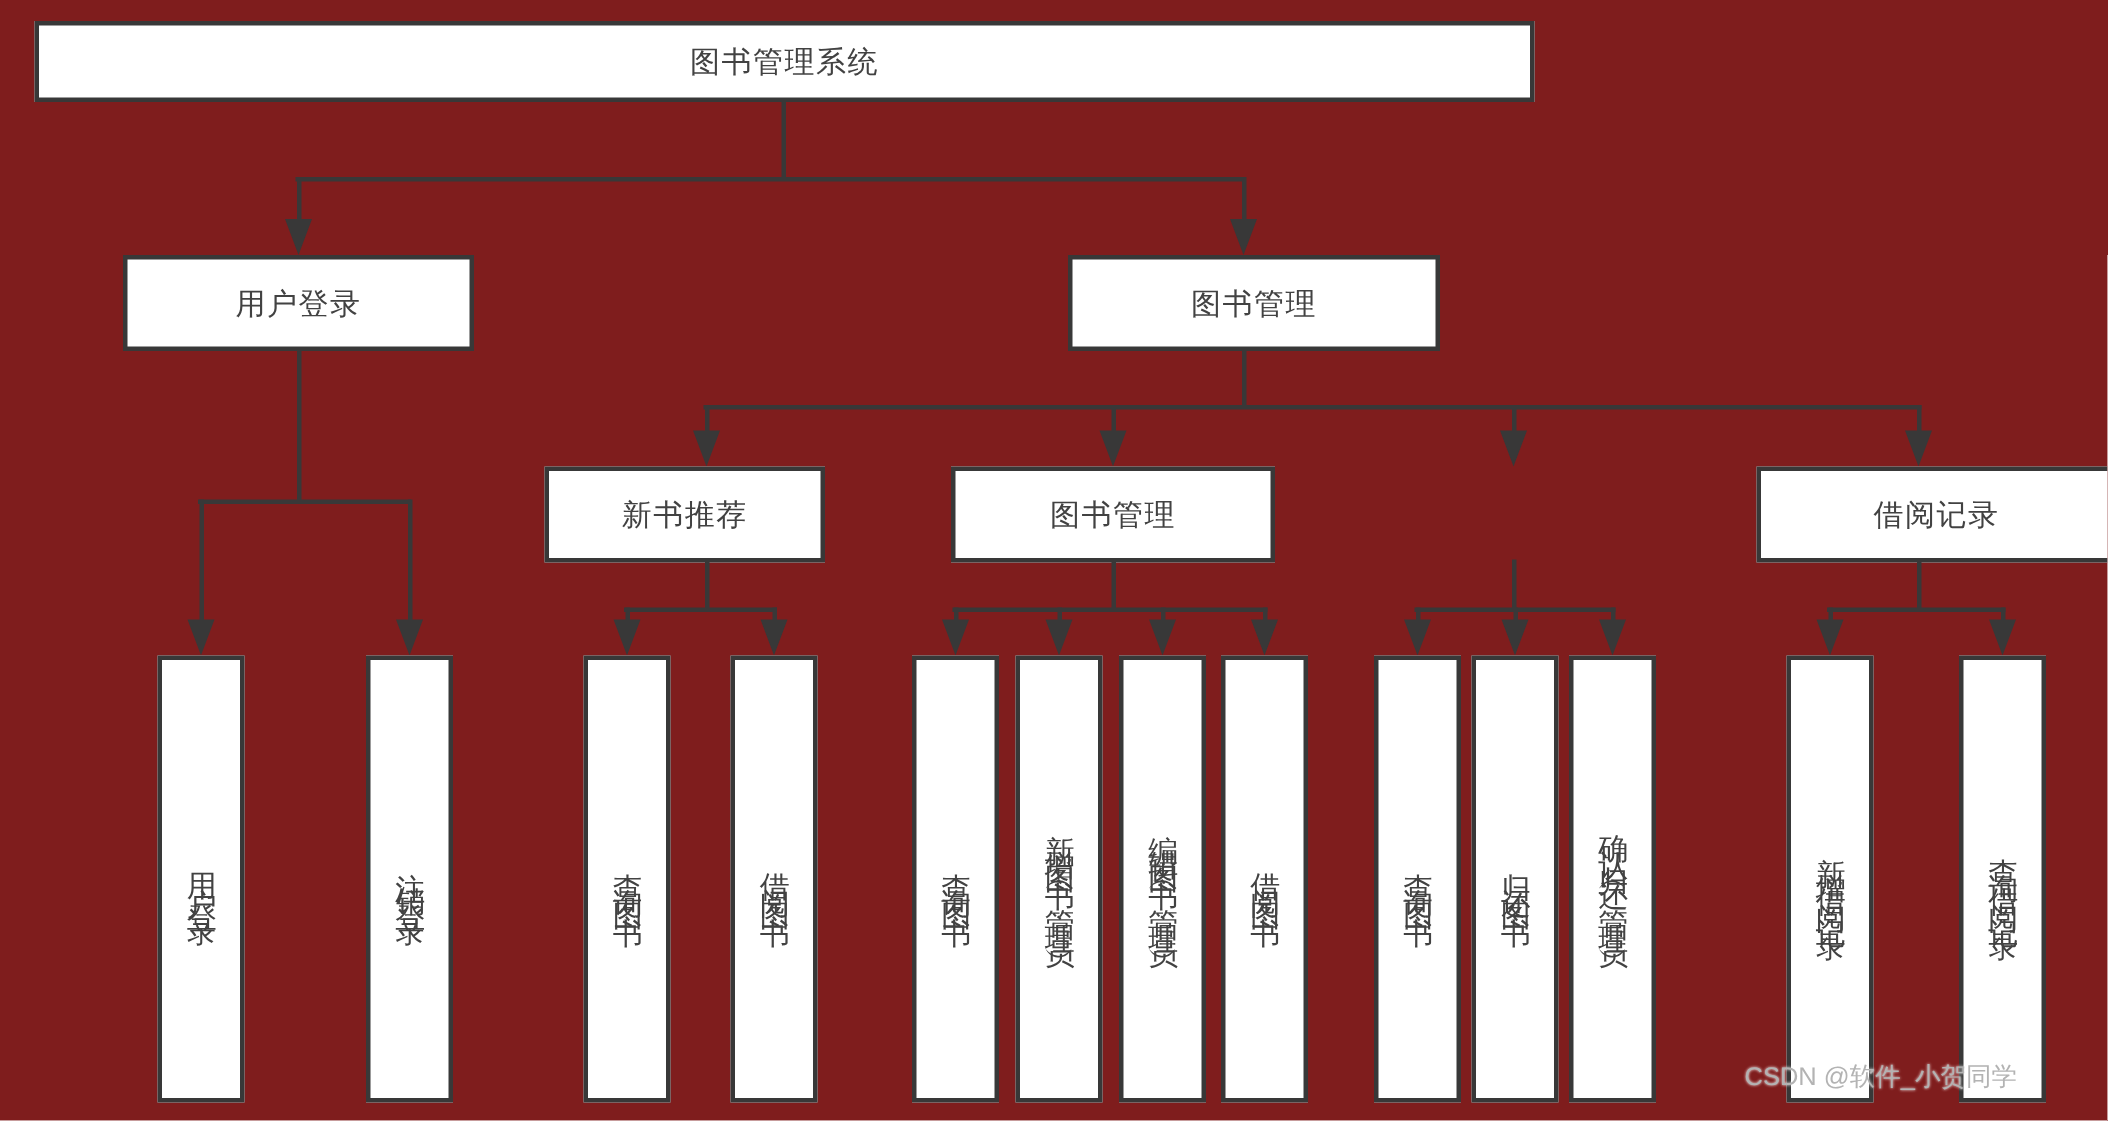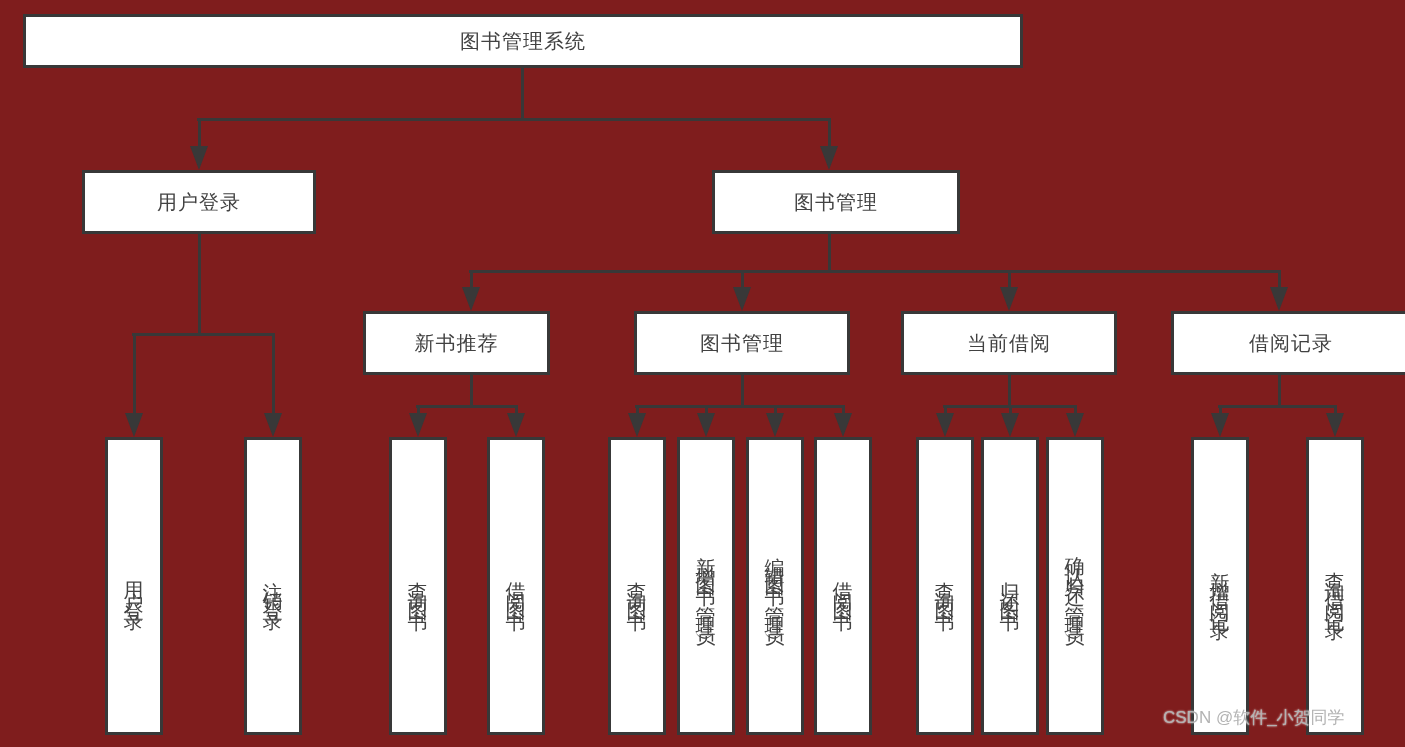--- a/index.html
+++ b/index.html
@@ -96,23 +96,20 @@
     <div class="ar" style="left:1000px; top:287px;"></div>
     <div class="ar" style="left:1270px; top:287px;"></div>
   </div>
 
   <div class="box hbox" style="left:363px; top:311px; width:187px; height:64px;">
     <span>新书推荐</span>
   </div>
   <div class="box hbox" style="left:634px; top:311px; width:216px; height:64px;">
     <span>图书管理</span>
   </div>
-  <div class="box hbox" style="left:901px; top:311px; width:216px; height:64px;">
-    <span>当前借阅</span>
-  </div>
   <div class="box hbox" style="left:1171px; top:311px; width:240px; height:64px;">
     <span>借阅记录</span>
   </div>
 
   <div>
     <div class="v" style="left:470px; top:373px; height:34px;"></div>
     <div class="h" style="left:416px; top:405px; width:102px;"></div>
     <div class="v" style="left:417px; top:405px; height:13px;"></div>
     <div class="v" style="left:515px; top:405px; height:13px;"></div>
     <div class="ar" style="left:409px; top:413px;"></div>

